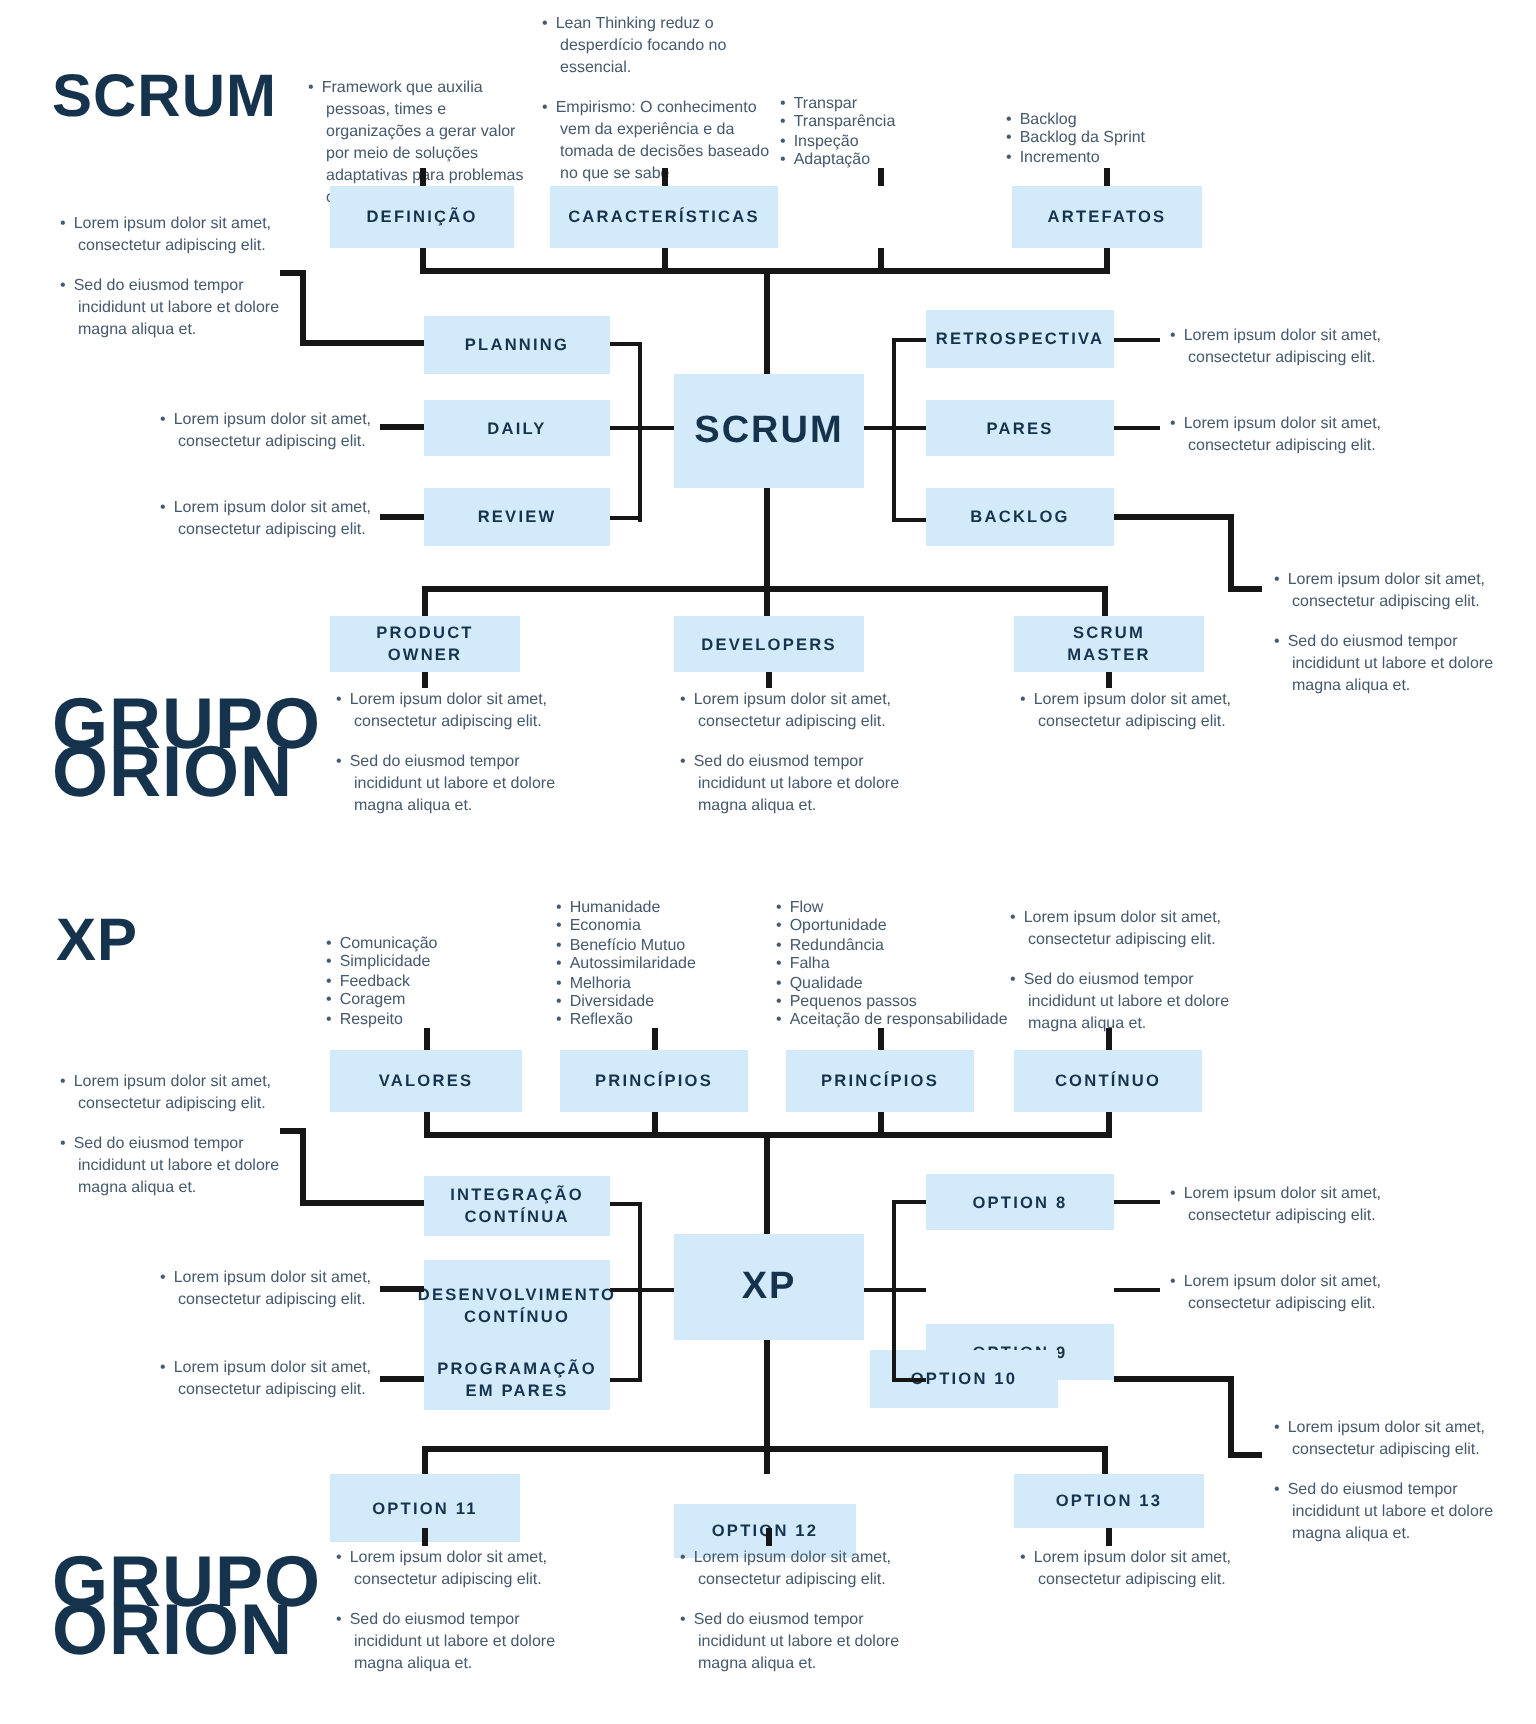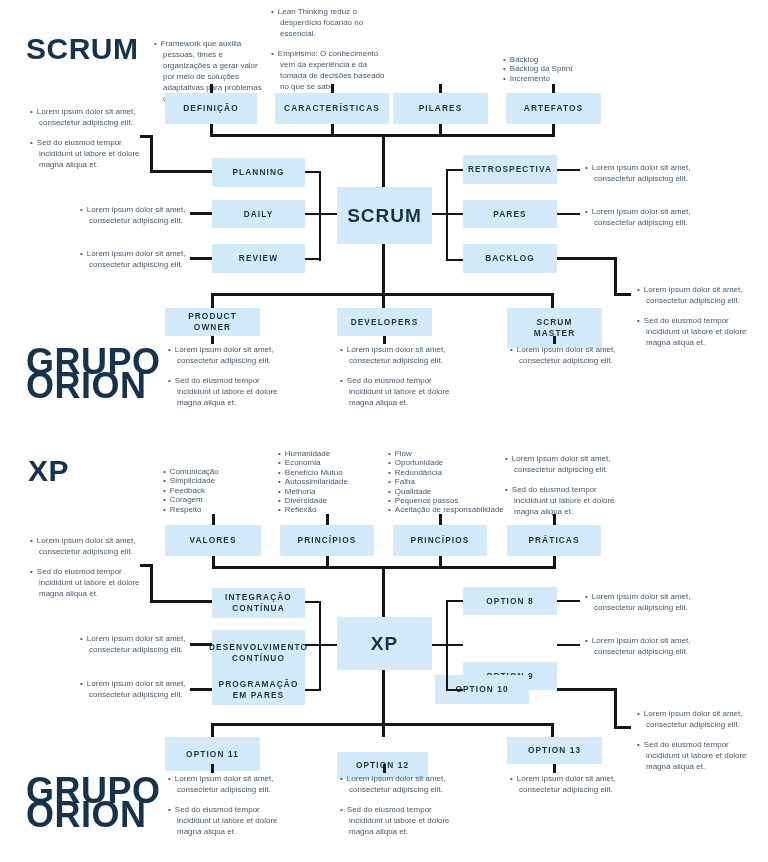--- a/index.html
+++ b/index.html
@@ -35,34 +35,39 @@
 
   <div class="big-title" style="left:26px;top:32px">SCRUM</div>
 
   <ul class="notes loose" style="left:154px;top:38px;width:114px">
       <li>Framework que auxilia pessoas, times e organizações a gerar valor por meio de soluções adaptativas para problemas complexos</li>
     </ul>
   <ul class="notes loose" style="left:271px;top:6px;width:122px">
       <li>Lean Thinking reduz o desperdício focando no essencial.</li>
       <li>Empirismo: O conhecimento vem da experiência e da tomada de decisões baseado no que se sabe</li>
     </ul>
+  <ul class="notes tight" style="left:390px;top:47px;width:118px">
+      <li>Transpar</li>
+      <li>Transparência</li>
+      <li>Inspeção</li>
+      <li>Adaptação</li>
+    </ul>
   <ul class="notes tight" style="left:503px;top:55px;width:118px">
       <li>Backlog</li>
       <li>Backlog da Sprint</li>
       <li>Incremento</li>
     </ul>
 
   <div class="line" style="left:210px;top:84px;width:3px;height:9px"></div>
   <div class="line" style="left:331px;top:84px;width:3px;height:9px"></div>
   <div class="line" style="left:439px;top:84px;width:3px;height:9px"></div>
   <div class="line" style="left:552px;top:84px;width:3px;height:9px"></div>
 
   <div class="box" style="left:165px;top:93px;width:92px;height:31px">DEFINIÇÃO</div>
   <div class="box" style="left:275px;top:93px;width:114px;height:31px">CARACTERÍSTICAS</div>
-  <div class="box" style="left:393px;top:93px;width:95px;height:31px">PILARES</div>
   <div class="box" style="left:506px;top:93px;width:95px;height:31px">ARTEFATOS</div>
 
   <div class="line" style="left:210px;top:124px;width:3px;height:12px"></div>
   <div class="line" style="left:331px;top:124px;width:3px;height:12px"></div>
   <div class="line" style="left:439px;top:124px;width:3px;height:12px"></div>
   <div class="line" style="left:552px;top:124px;width:3px;height:12px"></div>
   <div class="line" style="left:210px;top:134px;width:345px;height:3px"></div>
   <div class="line" style="left:382px;top:134px;width:3px;height:53px"></div>
 
   <div class="box center-box" style="left:337px;top:187px;width:95px;height:57px">SCRUM</div>
@@ -119,21 +124,21 @@
       <li>Sed do eiusmod tempor incididunt ut labore et dolore magna aliqua et.</li>
     </ul>
 
   <div class="line" style="left:382px;top:244px;width:3px;height:64px"></div>
   <div class="line" style="left:211px;top:293px;width:343px;height:3px"></div>
   <div class="line" style="left:211px;top:293px;width:3px;height:15px"></div>
   <div class="line" style="left:551px;top:293px;width:3px;height:15px"></div>
 
   <div class="box wrap2" style="left:165px;top:308px;width:95px;height:28px">PRODUCT OWNER</div>
   <div class="box" style="left:337px;top:308px;width:95px;height:28px">DEVELOPERS</div>
-  <div class="box wrap2" style="left:507px;top:308px;width:95px;height:40px">SCRUM MASTER</div>
+  <div class="box wrap2" style="left:507px;top:308px;width:95px;height:28px">SCRUM MASTER</div>
 
   <div class="line" style="left:211px;top:336px;width:3px;height:8px"></div>
   <div class="line" style="left:383px;top:336px;width:3px;height:8px"></div>
   <div class="line" style="left:553px;top:336px;width:3px;height:8px"></div>
 
   <ul class="notes loose" style="left:168px;top:344px;width:110px">
       <li>Lorem ipsum dolor sit amet, consectetur adipiscing elit.</li>
       <li>Sed do eiusmod tempor incididunt ut labore et dolore magna aliqua et.</li>
     </ul>
   <ul class="notes loose" style="left:340px;top:344px;width:110px">
@@ -182,21 +187,21 @@
     </ul>
 
   <div class="line" style="left:212px;top:514px;width:3px;height:11px"></div>
   <div class="line" style="left:326px;top:514px;width:3px;height:11px"></div>
   <div class="line" style="left:439px;top:514px;width:3px;height:11px"></div>
   <div class="line" style="left:553px;top:514px;width:3px;height:11px"></div>
 
   <div class="box" style="left:165px;top:525px;width:96px;height:31px">VALORES</div>
   <div class="box" style="left:280px;top:525px;width:94px;height:31px">PRINCÍPIOS</div>
   <div class="box" style="left:393px;top:525px;width:94px;height:31px">PRINCÍPIOS</div>
-  <div class="box" style="left:507px;top:525px;width:94px;height:31px">PRÁTICAS</div>
+  <div class="box" style="left:507px;top:525px;width:94px;height:31px">CONTÍNUO</div>
 
   <div class="line" style="left:212px;top:556px;width:3px;height:12px"></div>
   <div class="line" style="left:326px;top:556px;width:3px;height:12px"></div>
   <div class="line" style="left:439px;top:556px;width:3px;height:12px"></div>
   <div class="line" style="left:553px;top:556px;width:3px;height:12px"></div>
   <div class="line" style="left:212px;top:566px;width:344px;height:3px"></div>
   <div class="line" style="left:382px;top:566px;width:3px;height:51px"></div>
 
   <div class="box center-box" style="left:337px;top:617px;width:95px;height:53px">XP</div>
 

